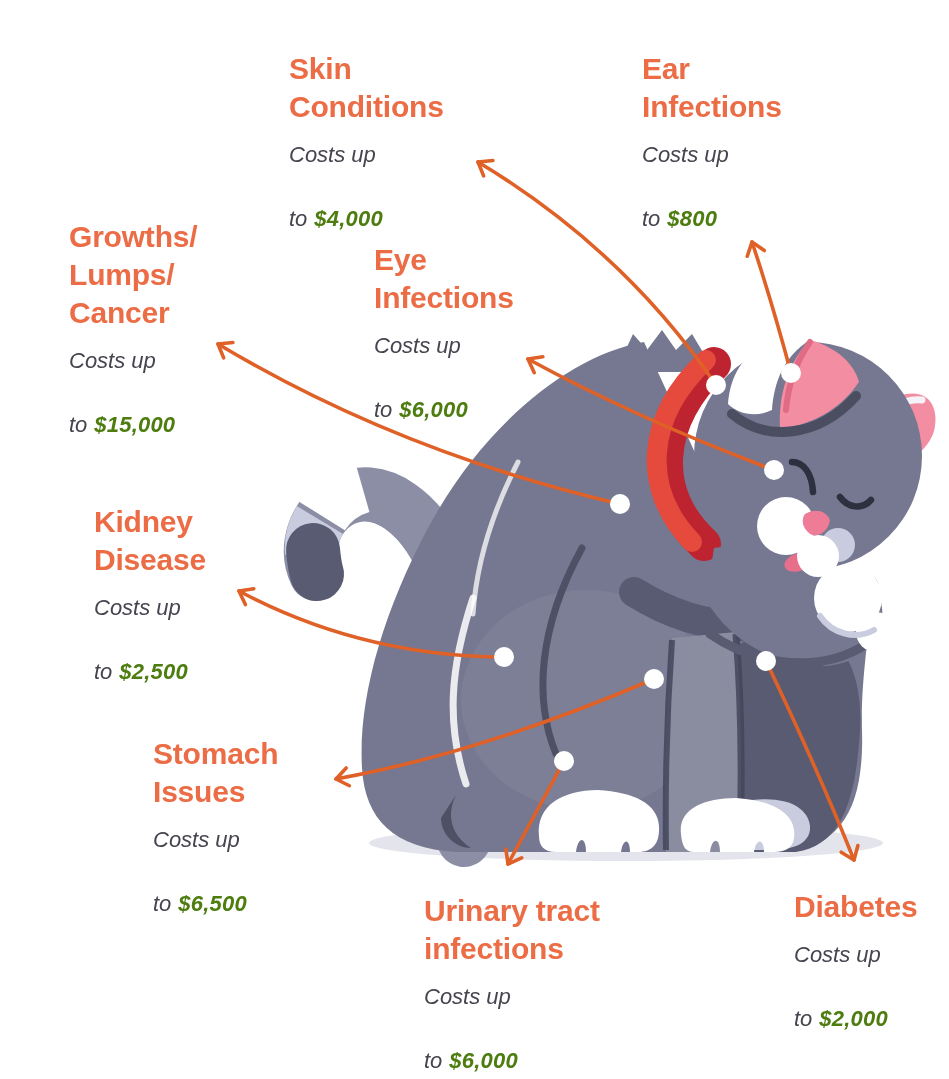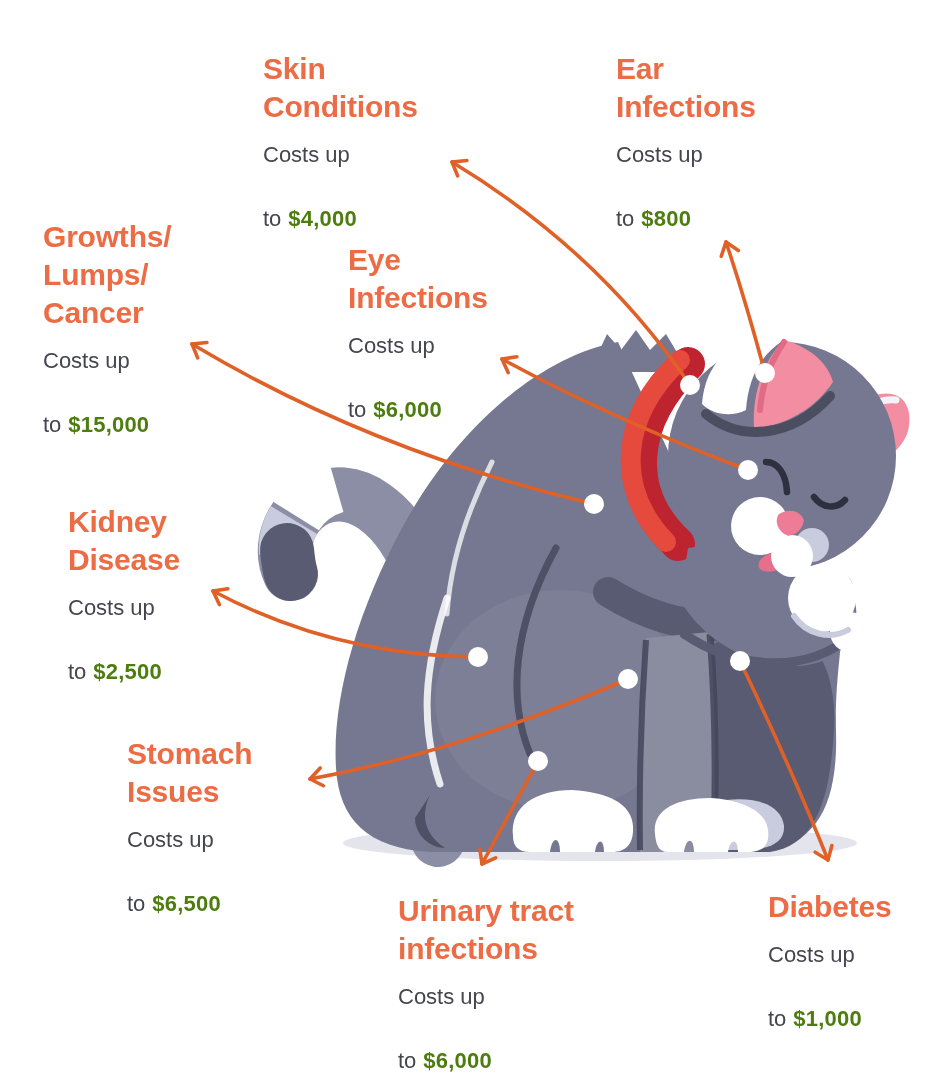--- a/index.html
+++ b/index.html
@@ -1,29 +1,29 @@
 <!DOCTYPE html>
 <html><head>
 <meta charset="utf-8">
 <style>
   html,body{margin:0;padding:0;}
   body{
     width:949px;height:1079px;position:relative;background:#ffffff;overflow:hidden;
     font-family:"Liberation Sans","DejaVu Sans",sans-serif;
   }
-  #stage{position:absolute;inset:0;width:837px;height:1079px;}
+  #stage{position:absolute;inset:0;width:837px;height:1079px;margin-left:26px;}
   svg.art{position:absolute;left:0;top:0;width:949px;height:1079px;}
   .callout{position:absolute;}
   .callout h2{
     margin:0;font-size:30px;line-height:38px;font-weight:700;
     color:#EB6C45;white-space:pre-line;letter-spacing:-0.2px;
   }
   .callout p.cost{
     margin:13px 0 0 0;font-size:22px;line-height:32px;font-weight:400;
-    color:#45454F;white-space:pre-line;
+    color:#45454F;white-space:pre-line;font-style:italic;
   }
   .callout p.cost .to{margin-right:7px;}
   .callout p.cost b{color:#4d7c0f;font-weight:700;letter-spacing:0.2px;}
   
   .c-skin    {left:263px;top:50px;}
   .c-ear     {left:616px;top:50px;}
   .c-growths {left:43px; top:218px;}
   .c-eye     {left:348px;top:241px;}
   .c-kidney  {left:68px; top:503px;}
   .c-stomach {left:127px;top:735px;}
@@ -182,16 +182,16 @@
   <div class="callout c-urinary">
     <h2>Urinary tract
 infections</h2>
     <p class="cost"><span>Costs up</span><br>
       <span class="to">to</span><b>$6,000</b></p>
   </div>
 
   <div class="callout c-diabetes">
     <h2>Diabetes</h2>
     <p class="cost"><span>Costs up</span><br>
-      <span class="to">to</span><b>$1,000</b></p>
+      <span class="to">to</span><b>$2,000</b></p>
   </div>
 
 </div>
 
 </body></html>

